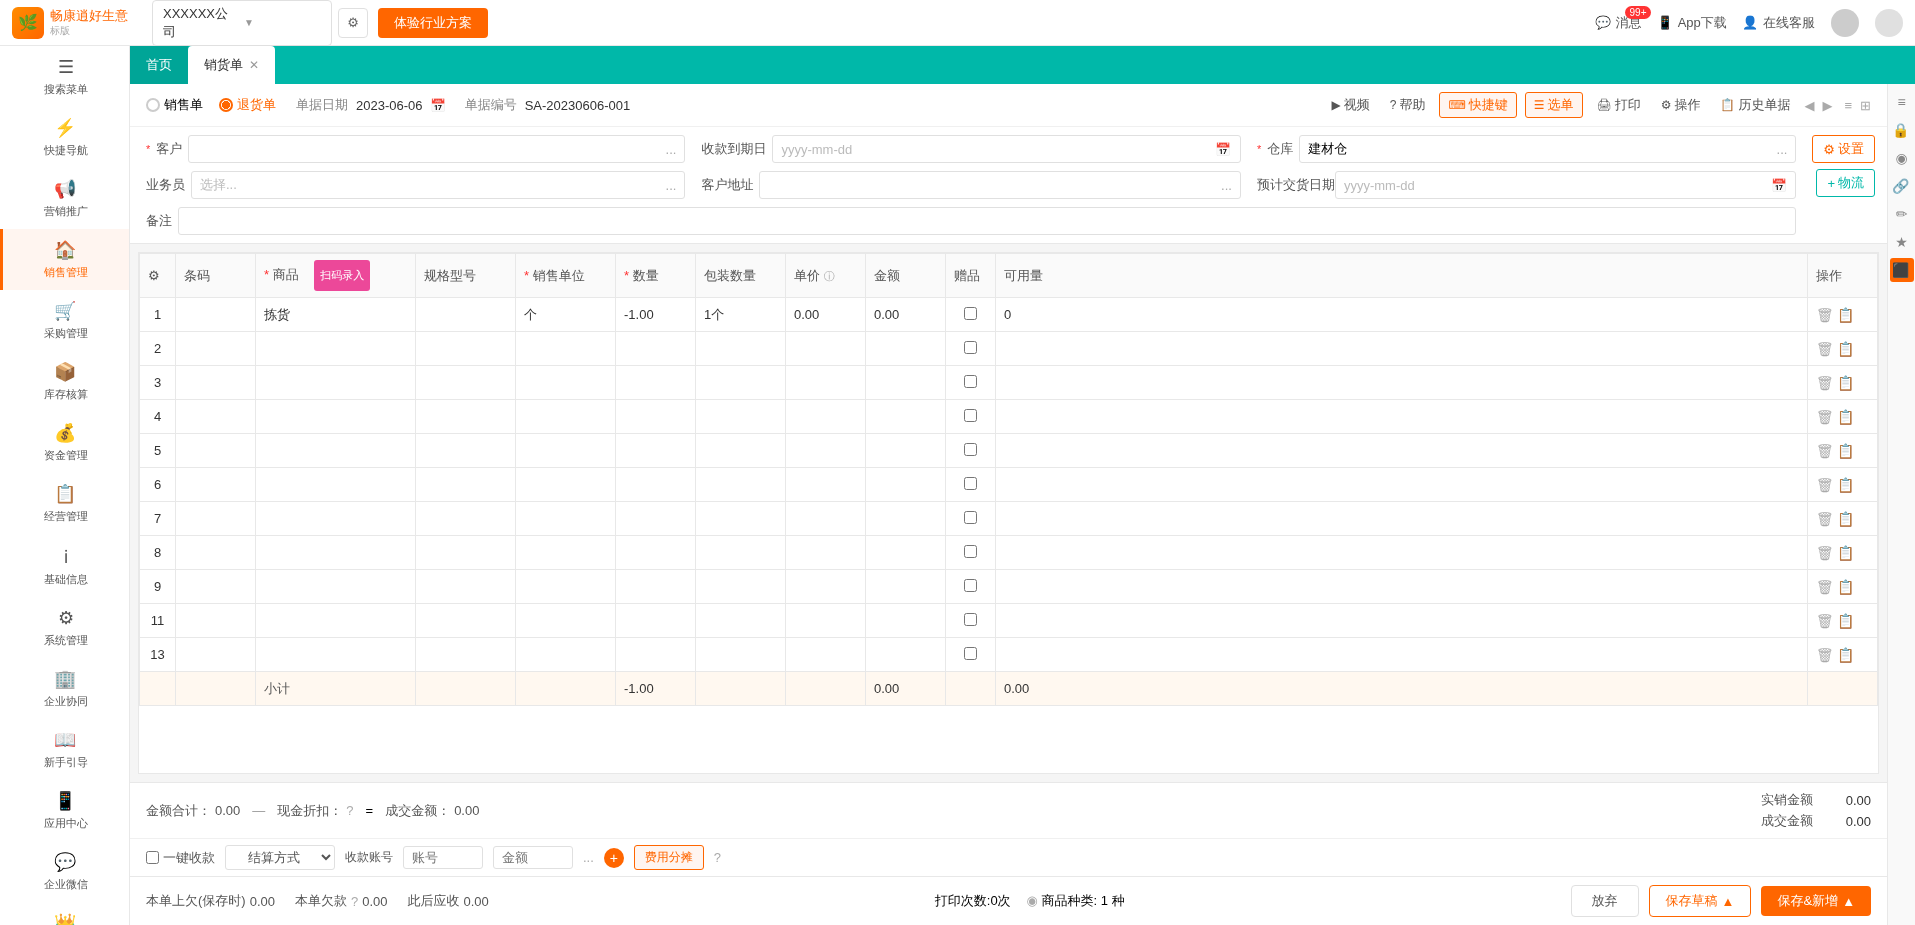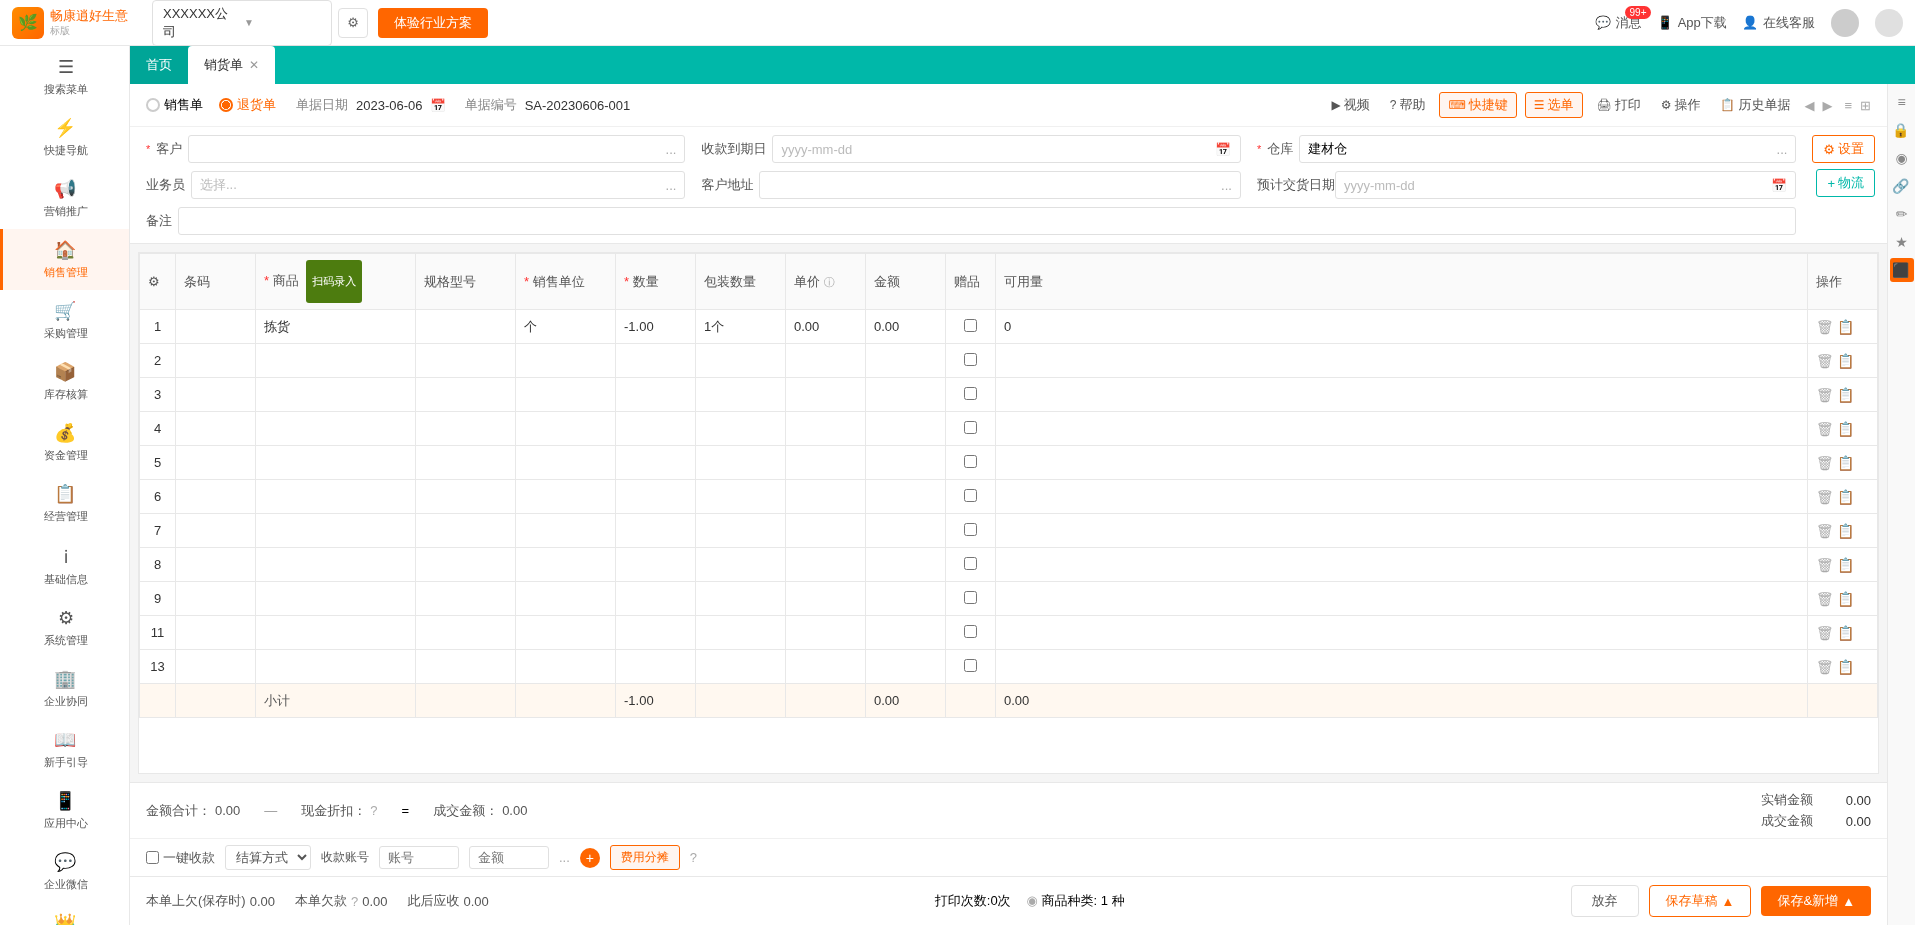--- a/index.html
+++ b/index.html
@@ -44,39 +44,39 @@
     .form-meta { display: flex; align-items: center; gap: 8px; color: #333; }
     .form-meta-label { color: #888; }
     .form-actions { margin-left: auto; display: flex; gap: 8px; align-items: center; }
     .btn-icon { display: flex; align-items: center; gap: 3px; color: #555; cursor: pointer; font-size: 12px; padding: 3px 6px; }
     .btn-orange-outline { border: 1px solid #ff6600; color: #ff6600; background: #fff5f0; border-radius: 3px; padding: 3px 8px; cursor: pointer; font-size: 12px; }
     .btn-settings { border: 1px solid #ff6600; color: #ff6600; background: #fff; border-radius: 3px; padding: 4px 10px; cursor: pointer; font-size: 12px; display: flex; align-items: center; gap: 3px; }
     .btn-logistics { border: 1px solid #00b8a9; color: #00b8a9; background: #fff; border-radius: 3px; padding: 4px 10px; cursor: pointer; font-size: 12px; display: flex; align-items: center; gap: 3px; }
     .data-table { width: 100%; border-collapse: collapse; }
     .data-table th { background: #fafafa; border: 1px solid #e8e8e8; padding: 6px 8px; text-align: left; font-weight: 500; color: #555; white-space: nowrap; }
     .data-table th .required { color: #ff3333; }
-    .data-table th .scan-btn { background: #4d7c0f; color: #fff; border: none; border-radius: 3px; padding: 14px 6px; font-size: 11px; cursor: pointer; margin-left: 4px; }
+    .data-table th .scan-btn { background: #ec4899; color: #fff; border: none; border-radius: 3px; padding: 8px 6px; font-size: 11px; cursor: pointer; margin-left: 12px; }
     .data-table td { border: 1px solid #e8e8e8; padding: 6px 8px; color: #333; height: 34px; }
     .data-table tr:first-child td {  }
     .subtotal-row td { background: #fff8f0; font-weight: 500; }
     .num-red { color: #ff3333; }
     .row-num { color: #888; text-align: center; }
     .checkbox-cell { text-align: center; }
     .checkbox-cell input { cursor: pointer; }
     .action-cell { display: flex; gap: 4px; align-items: center; }
     .icon-btn { cursor: pointer; color: #aaa; font-size: 14px; }
 
     
     .bottom-bar { background: #fff; border-top: 1px solid #e8e8e8; flex-shrink: 0; }
-    .summary-row { display: flex; align-items: center; padding: 8px 16px; gap: 24px; border-bottom: 1px solid #f0f0f0; }
+    .summary-row { display: flex; align-items: center; padding: 8px 16px; gap: 12px; border-bottom: 1px solid #f0f0f0; }
     .summary-item { display: flex; align-items: center; gap: 4px; color: #555; }
     .summary-dash { color: #999; }
     .payment-row { display: flex; align-items: center; padding: 6px 16px; gap: 10px; }
     .checkbox-label { display: flex; align-items: center; gap: 4px; cursor: pointer; color: #555; }
-    .select-box { border: 1px solid #e0e0e0; border-radius: 3px; padding: 3px 6px; color: #555; min-width: 80px; background: #fff; }
+    .select-box { border: 1px solid #e0e0e0; border-radius: 3px; padding: 3px 18px; color: #555; min-width: 80px; background: #fff; }
     .input-box { border: 1px solid #e0e0e0; border-radius: 3px; padding: 3px 8px; color: #bbb; min-width: 80px; }
     .add-btn { background: #ff6600; color: #fff; border: none; border-radius: 50%; width: 20px; height: 20px; display: flex; align-items: center; justify-content: center; cursor: pointer; font-size: 14px; }
     .feipin-btn { border: 1px solid #ff6600; color: #ff6600; background: #fff; border-radius: 3px; padding: 3px 10px; cursor: pointer; font-size: 12px; }
     .help-icon { color: #aaa; cursor: pointer; }
 
     
     .right-summary { margin-left: auto; text-align: right; display: flex; flex-direction: column; gap: 3px; }
     .right-summary .amount-row { display: flex; align-items: center; gap: 8px; justify-content: flex-end; color: #555; }
     .right-summary .amount-val { color: #333; min-width: 50px; text-align: right; }
 

